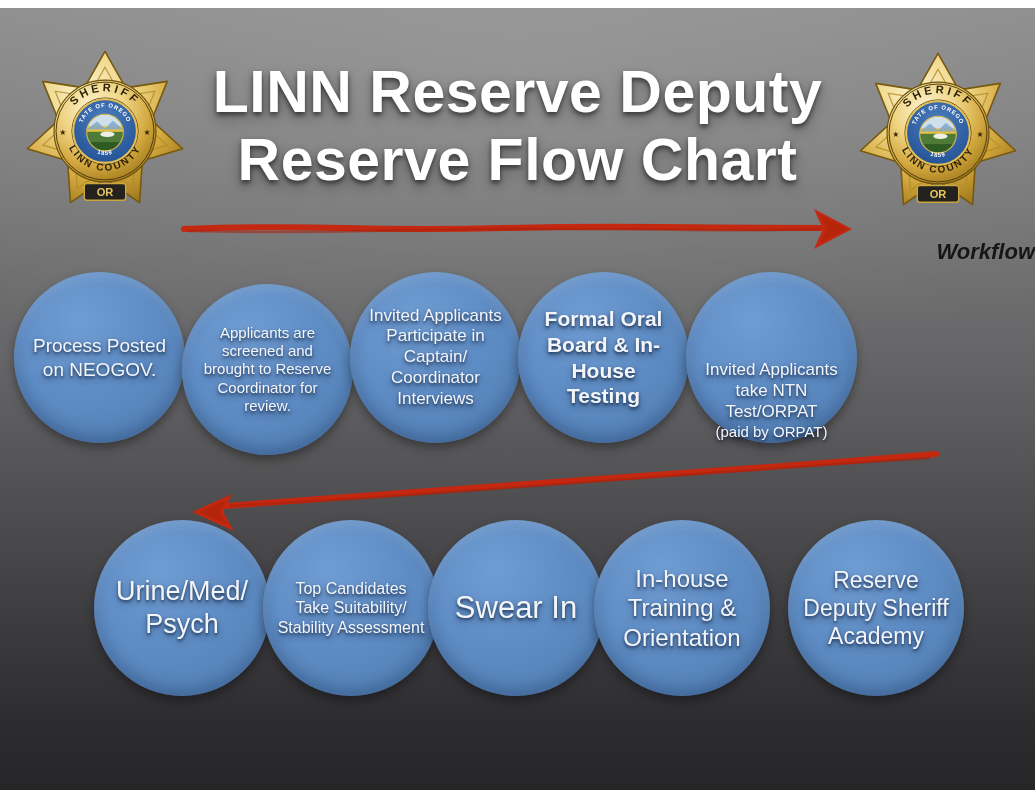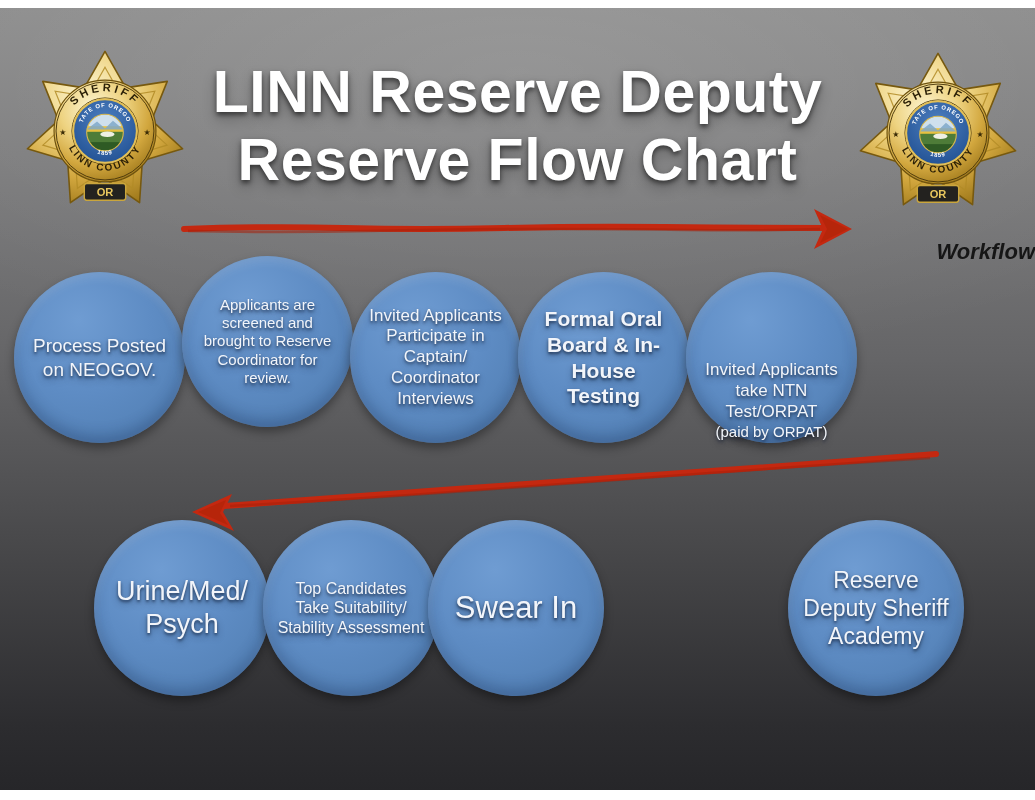--- a/index.html
+++ b/index.html
@@ -191,21 +191,21 @@
       <polygon points="192,504 232,486 223,504 234,523" fill="#c42810"></polygon>
       <polygon points="198,504 226,492 220,505 228,517" fill="#b02309" opacity=".7"></polygon>
     </g>
   </svg>
 
   <div class="workflow-label">Workflow</div>
 
   <div class="step" style="left:14px;top:264px;width:171px;height:171px;">
     <div class="step-label fs19">Process Posted on NEOGOV.</div>
   </div>
-  <div class="step" style="left:182px;top:248px;width:171px;height:171px;">
+  <div class="step" style="left:182px;top:276px;width:171px;height:171px;">
     <div class="step-label fs15">Applicants are screened and brought to Reserve Coordinator for review.</div>
   </div>
   <div class="step" style="left:350px;top:264px;width:171px;height:171px;">
     <div class="step-label fs17">Invited Applicants Participate in Captain/ Coordinator Interviews</div>
   </div>
   <div class="step" style="left:518px;top:264px;width:171px;height:171px;font-weight:bold;">
     <div class="step-label fs21">Formal Oral Board &amp; In-House Testing</div>
   </div>
   <div class="step" style="left:686px;top:264px;width:171px;height:171px;align-items:flex-end;">
     <div class="step-label fs17"><span>Invited Applicants take NTN Test/ORPAT</span><br><span class="sub">(paid by ORPAT)</span></div>
@@ -213,17 +213,20 @@
 
   <div class="step" style="left:94px;top:512px;width:176px;height:176px;">
     <div class="step-label fs27">Urine/Med/ Psych</div>
   </div>
   <div class="step" style="left:263px;top:512px;width:176px;height:176px;">
     <div class="step-label fs16">Top Candidates Take Suitability/ Stability Assessment</div>
   </div>
   <div class="step" style="left:428px;top:512px;width:176px;height:176px;">
     <div class="step-label fs31">Swear In</div>
   </div>
+  <div class="step" style="left:594px;top:512px;width:176px;height:176px;">
+    <div class="step-label fs24">In-house Training &amp; Orientation</div>
+  </div>
   <div class="step" style="left:788px;top:512px;width:176px;height:176px;">
     <div class="step-label fs23">Reserve Deputy Sheriff Academy</div>
   </div>
 
 </div>
 
 </body></html>

